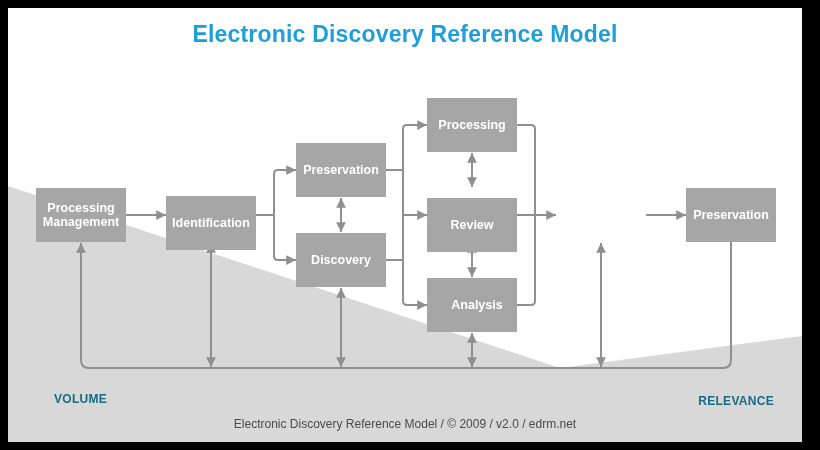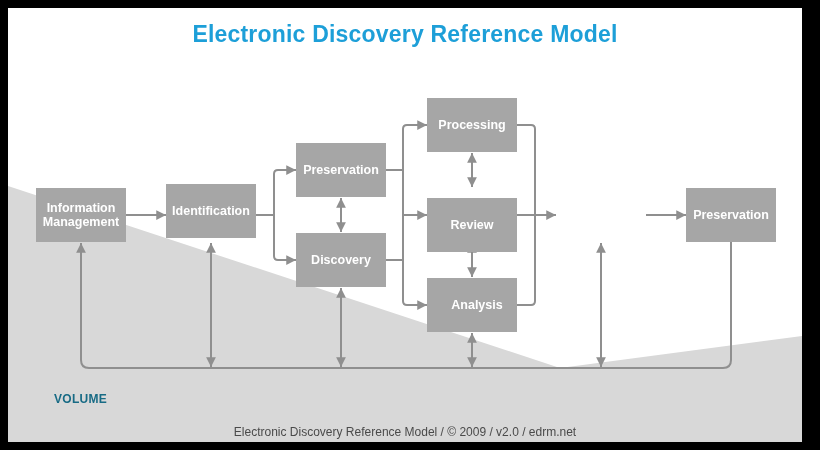--- a/index.html
+++ b/index.html
@@ -74,21 +74,20 @@
   .axis-label.left{left:46px;top:384px;}
   .axis-label.right{right:28px;top:386px;}
   .footer-note{
     position:absolute;
     left:0;right:0;
     top:409px;
     text-align:center;
     font-size:12px;
     color:var(--footer-gray);
     z-index:2;
-    margin-top:8px;
   }
 </style>
 </head>
 <body>
 
 <div class="canvas">
 
   <h1 class="page-title">Electronic Discovery Reference Model</h1>
 
   <svg class="diagram-svg" viewBox="0 0 794 434" aria-hidden="true">
@@ -135,26 +134,27 @@
       <line class="conn" x1="203" y1="297" x2="203" y2="359" marker-end="url(#ah)"></line>
       <line class="conn" x1="333" y1="320" x2="333" y2="280" marker-end="url(#ah)"></line>
       <line class="conn" x1="333" y1="320" x2="333" y2="359" marker-end="url(#ah)"></line>
       <line class="conn" x1="464" y1="342" x2="464" y2="325" marker-end="url(#ah)"></line>
       <line class="conn" x1="464" y1="342" x2="464" y2="359" marker-end="url(#ah)"></line>
       <line class="conn" x1="593" y1="297" x2="593" y2="235" marker-end="url(#ah)"></line>
       <line class="conn" x1="593" y1="297" x2="593" y2="359" marker-end="url(#ah)"></line>
     </g>
   </svg>
 
-  <div class="stage-box" style="left:28px;top:180px;">Information Management</div>
-  <div class="stage-box" style="left:158px;top:176px;">Identification</div>
+  <div class="stage-box" style="left:28px;top:180px;">Processing Management</div>
+  <div class="stage-box" style="left:158px;top:188px;">Identification</div>
   <div class="stage-box" style="left:288px;top:135px;">Preservation</div>
   <div class="stage-box" style="left:288px;top:225px;">Discovery</div>
   <div class="stage-box" style="left:419px;top:90px;">Processing</div>
   <div class="stage-box" style="left:419px;top:190px;">Review</div>
   <div class="stage-box" style="left:419px;top:270px;padding-left:13px;">Analysis</div>
   <div class="stage-box" style="left:678px;top:180px;">Preservation</div>
 
   <div class="axis-label left">VOLUME</div>
+  <div class="axis-label right">RELEVANCE</div>
 
   <div class="footer-note">Electronic Discovery Reference Model / © 2009 / v2.0 / edrm.net</div>
 
 </div>
 
 </body></html>

